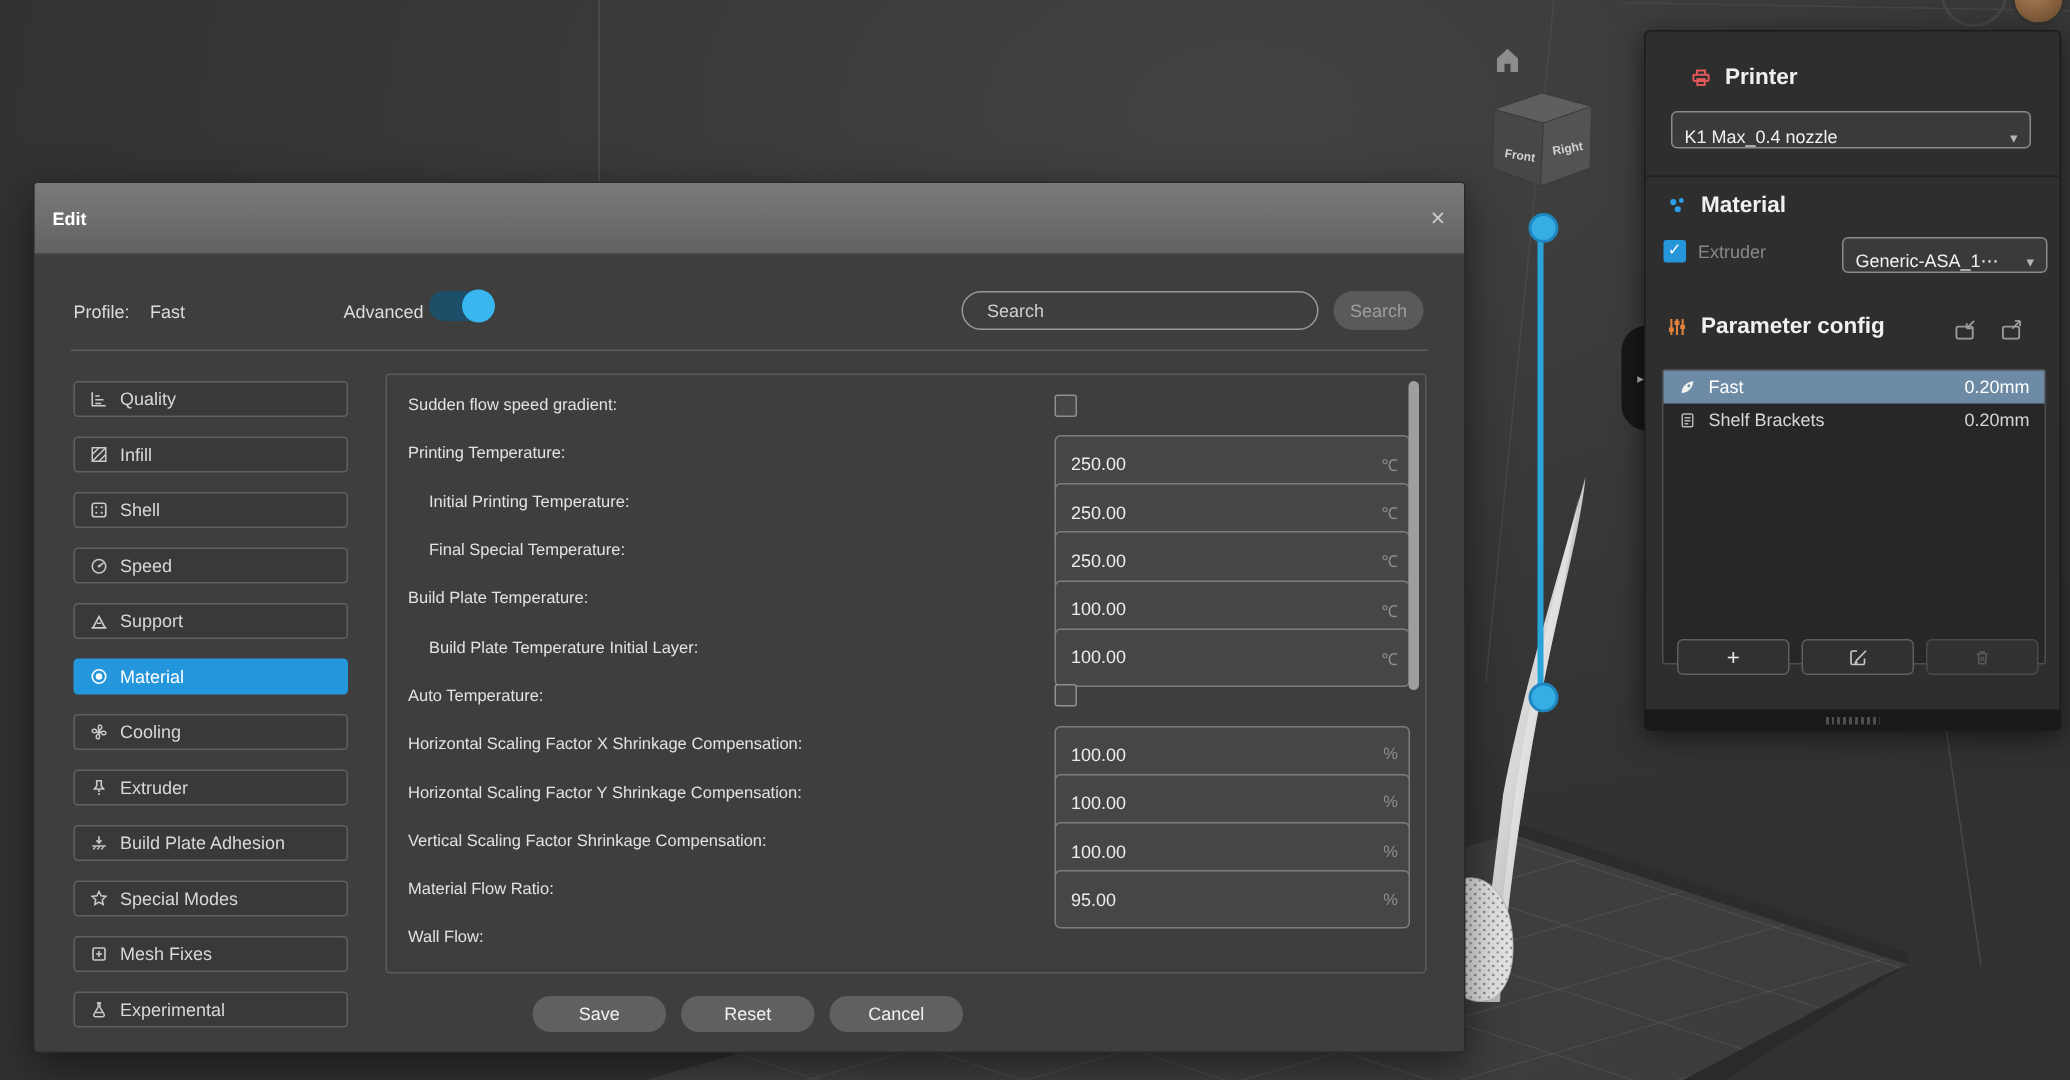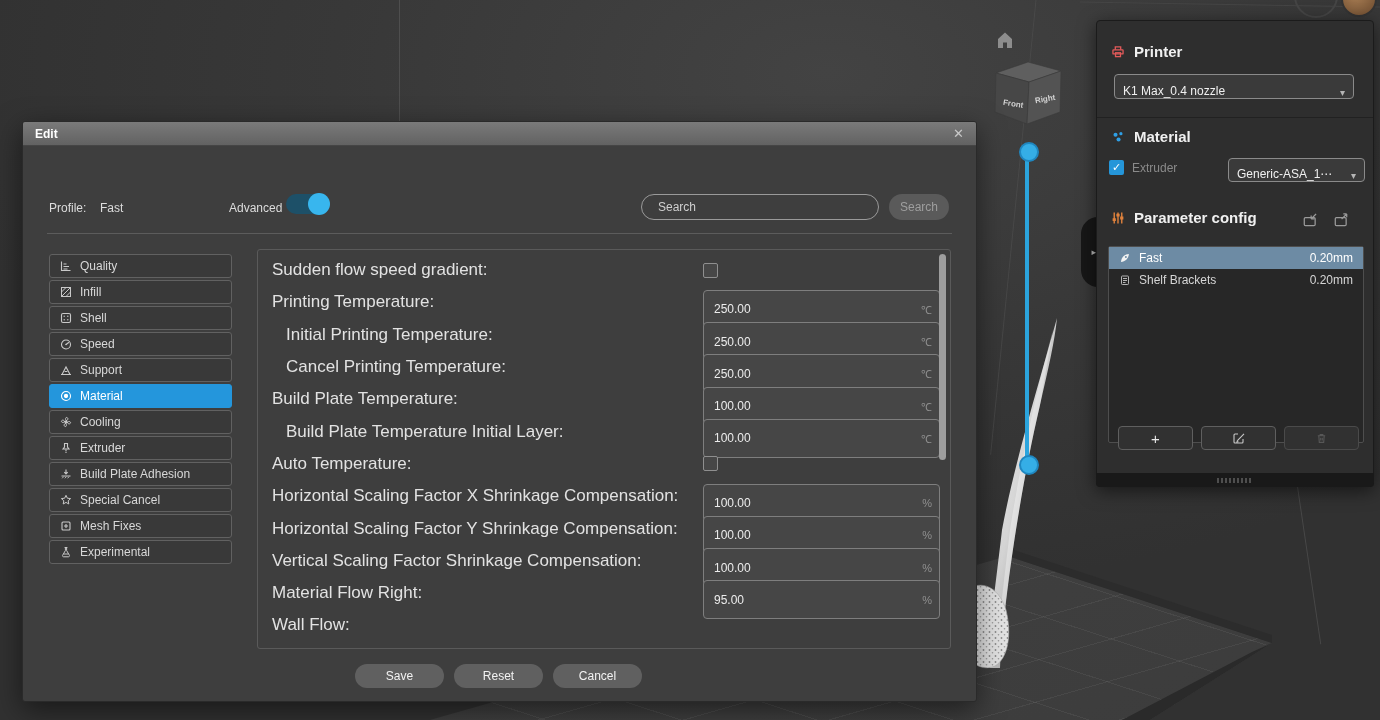--- a/index.html
+++ b/index.html
@@ -28,47 +28,47 @@
   .models{position:absolute;left:940px;top:300px;width:150px;height:390px;}
   .layer-line{position:absolute;left:1025px;top:150px;width:4px;height:313px;background:#2ba4dd;z-index:40;}
   .layer-handle{position:absolute;width:16px;height:16px;border-radius:50%;background:#35aee6;border:2px solid #1f87c0;z-index:41;}
   .collapse-tab{position:absolute;left:1081px;top:217px;width:17px;height:70px;background:#171717;
     border-radius:35px 0 0 35px;z-index:59;display:flex;align-items:center;justify-content:flex-end;}
   .collapse-tab span{color:#b9b9b9;font-size:9px;padding-right:2px;}
   
   .dialog{position:absolute;left:22px;top:121px;width:953px;height:579px;background:#3e3e3e;
     border:1px solid #2a2a2a;border-radius:3px;box-shadow:0 8px 28px rgba(0,0,0,.5);z-index:50;}
   .titlebar{height:23px;background:linear-gradient(#7a7a7a,#626262);border-bottom:1px solid #454545;
-    display:flex;align-items:center;padding:0 12px;border-radius:2px 2px 0 0;}
+    display:flex;align-items:center;padding:12px 12px;border-radius:2px 2px 0 0;}
   .titlebar .title{color:#fff;font-size:12px;font-weight:bold;}
   .titlebar .close{margin-left:auto;color:#c9c9c9;font-size:13px;cursor:default;}
   .profile-label,.profile-value,.advanced-label{position:absolute;font-size:12px;color:#dcdcdc;}
   .profile-label{left:26px;top:79px;}
   .profile-value{left:77px;top:79px;}
   .advanced-label{left:206px;top:79px;}
   .toggle{position:absolute;left:263px;top:72px;width:43px;height:20px;border-radius:10px;background:#1d5068;}
   .toggle .knob{position:absolute;right:-1px;top:-1px;width:22px;height:22px;border-radius:50%;background:#38b6ee;}
   .search-input{position:absolute;left:618px;top:72px;width:238px;height:26px;border-radius:13px;
     border:1px solid #9a9a9a;background:transparent;color:#e8e8e8;font-size:12px;padding:0 16px;outline:none;box-sizing:border-box;
     font-family:"Liberation Sans",sans-serif;}
   .search-input::placeholder{color:#cfcfcf;}
   .search-btn{position:absolute;left:866px;top:72px;width:60px;height:26px;border-radius:13px;background:#5a5a5a;
     color:#9e9e9e;font-size:12px;display:flex;align-items:center;justify-content:center;}
   .hdivider{position:absolute;left:24px;right:24px;top:111px;height:1px;background:#5c5c5c;}
-  .sidebar{position:absolute;left:26px;top:132px;width:183px;display:flex;flex-direction:column;gap:2px;}
+  .sidebar{position:absolute;left:26px;top:132px;width:183px;display:flex;flex-direction:column;gap:13px;}
   .side-item{height:22px;border:1px solid #616161;border-radius:3px;background:#393939;display:flex;
     align-items:center;padding:0 0 0 10px;color:#d8d8d8;font-size:12px;gap:8px;}
   .side-item.selected{background:#2496dc;border-color:#2496dc;color:#fff;}
   .side-item.selected svg *{stroke:#fff;}
   .side-item.selected svg .f{fill:#fff;}
   .side-icon{width:12px;height:12px;display:flex;}
   .settings{position:absolute;left:234px;top:127px;width:694px;height:400px;border:1px solid #5a5a5a;
     border-radius:3px;box-sizing:border-box;overflow:hidden;padding-top:4px;}
   .srow{position:relative;height:32.3px;display:flex;align-items:center;}
-  .slabel{font-size:17px;color:#e2e2e2;padding-left:14px;}
+  .slabel{font-size:11px;color:#e2e2e2;padding-left:14px;}
   .slabel.indent{padding-left:28px;}
   .sinput{position:absolute;left:445px;top:3.5px;width:237px;height:39px;background:#464646;border:1px solid #7e7e7e;
     border-radius:4px;box-sizing:border-box;display:flex;align-items:center;}
   .sinput input{flex:1;min-width:0;background:transparent;border:none;outline:none;color:#ececec;font-size:12px;
     padding:0 0 0 10px;font-family:"Liberation Sans",sans-serif;}
   .sinput .unit{color:#8f8f8f;font-size:11px;padding-right:7px;}
   .scheck{position:absolute;left:445px;width:13px;height:13px;border:1px solid #8f8f8f;background:#474747;border-radius:2px;}
   .scrollbar{position:absolute;right:4px;top:4px;width:7px;height:206px;background:#9e9e9e;border-radius:3.5px;}
   .footer{position:absolute;left:332px;top:542px;display:flex;gap:10px;}
   .fbtn{width:89px;height:24px;border-radius:12px;background:#606060;color:#f2f2f2;font-size:12px;
@@ -258,21 +258,21 @@
             </svg>
           </span>
         <span>Build Plate Adhesion</span>
       </div>
       <div class="side-item">
         <span class="side-icon">
             <svg viewBox="0 0 12 12" width="12" height="12" fill="none" stroke="#c9c9c9" stroke-width="1">
               <path d="M6 1.3 7.35 4.2 10.6 4.6 8.2 6.8 8.8 10 6 8.4 3.2 10 3.8 6.8 1.4 4.6 4.65 4.2Z"></path>
             </svg>
           </span>
-        <span>Special Cancel</span>
+        <span>Special Modes</span>
       </div>
       <div class="side-item">
         <span class="side-icon">
             <svg viewBox="0 0 12 12" width="12" height="12" fill="none" stroke="#c9c9c9" stroke-width="1.1">
               <rect x="2" y="2" width="8" height="8" rx="1"></rect>
               <path d="M6 4v4M4 6h4"></path>
             </svg>
           </span>
         <span>Mesh Fixes</span>
       </div>
@@ -300,21 +300,21 @@
         </div>
       </div>
       <div class="srow">
         <span class="slabel indent">Initial Printing Temperature:</span>
         <div class="sinput">
           <input value="250.00" style="">
           <span class="unit">℃</span>
         </div>
       </div>
       <div class="srow">
-        <span class="slabel indent">Cancel Printing Temperature:</span>
+        <span class="slabel indent">Final Special Temperature:</span>
         <div class="sinput">
           <input value="250.00" style="">
           <span class="unit">℃</span>
         </div>
       </div>
       <div class="srow">
         <span class="slabel">Build Plate Temperature:</span>
         <div class="sinput">
           <input value="100.00" style="">
           <span class="unit">℃</span>
@@ -346,21 +346,21 @@
         </div>
       </div>
       <div class="srow">
         <span class="slabel">Vertical Scaling Factor Shrinkage Compensation:</span>
         <div class="sinput">
           <input value="100.00" style="">
           <span class="unit">%</span>
         </div>
       </div>
       <div class="srow">
-        <span class="slabel">Material Flow Right:</span>
+        <span class="slabel">Material Flow Ratio:</span>
         <div class="sinput">
           <input value="95.00" style="">
           <span class="unit">%</span>
         </div>
       </div>
       <div class="srow">
         <span class="slabel">Wall Flow:</span>
       </div>
       <div class="scrollbar"></div>
     </div>
@@ -370,21 +370,21 @@
       <div class="fbtn">Reset</div>
       <div class="fbtn">Cancel</div>
     </div>
   </div>
 
   <div class="collapse-tab">
     <span>▸</span>
   </div>
 
   <div class="panel">
-    <div class="phead" style="left:14px;top:22px;text-align:center;">
+    <div class="phead" style="left:30px;top:22px;text-align:center;">
       <svg width="14" height="14" viewBox="0 0 13 13" fill="none" stroke="#e25a5a" stroke-width="1.2">
           <path d="M4 4.5V1.8h5v2.7"></path>
           <rect x="1.8" y="4.5" width="9.4" height="3.8" rx="0.5"></rect>
           <rect x="4.2" y="7.2" width="4.6" height="3.6"></rect>
         </svg>
       <span>Printer</span>
     </div>
     <div class="dd" style="left:17px;top:53px;width:240px;">
       <span>K1 Max_0.4 nozzle</span>
       <span class="caret">▾</span>

